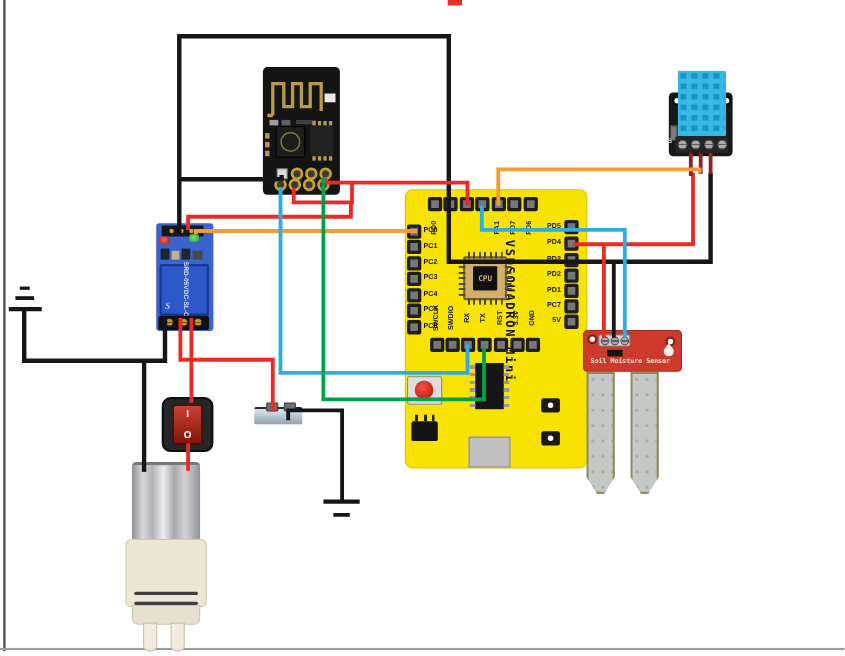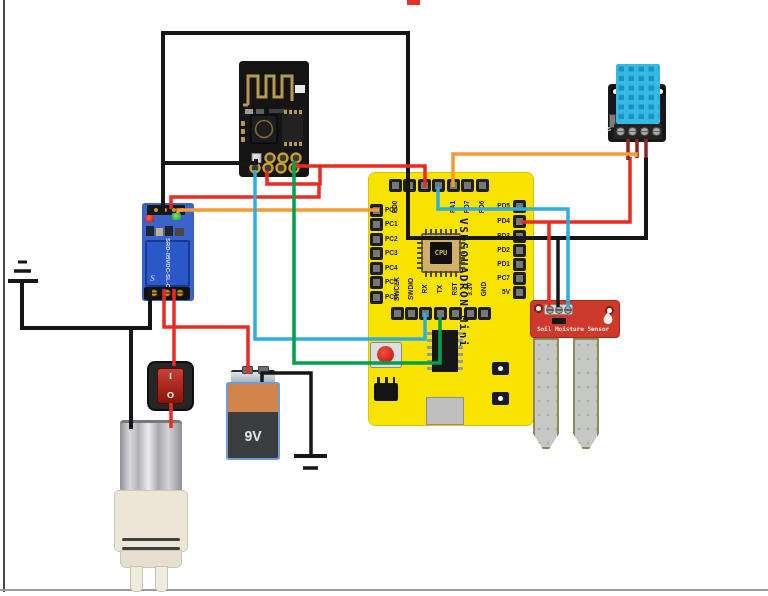--- a/index.html
+++ b/index.html
@@ -229,24 +229,20 @@
     </svg>
     <div class="soil-label">Soil Moisture Sensor</div>
     <div class="prong" style="left:5px;"></div>
     <div class="prong" style="left:45px;"></div>
   </div>
 
   <div class="comp battery">
     <div class="bat-cap"></div>
     <div class="bat-term" style="left:20px;"></div>
     <div class="bat-term" style="left:36px;"></div>
-    <div class="bat-body">
-      <div class="bat-band"></div>
-      <div class="bat-label">9V</div>
-    </div>
   </div>
 
   <div class="comp rswitch">
     <div class="rocker">
       <span>I</span>
       <span>O</span>
     </div>
   </div>
 
   <div class="comp pump">

